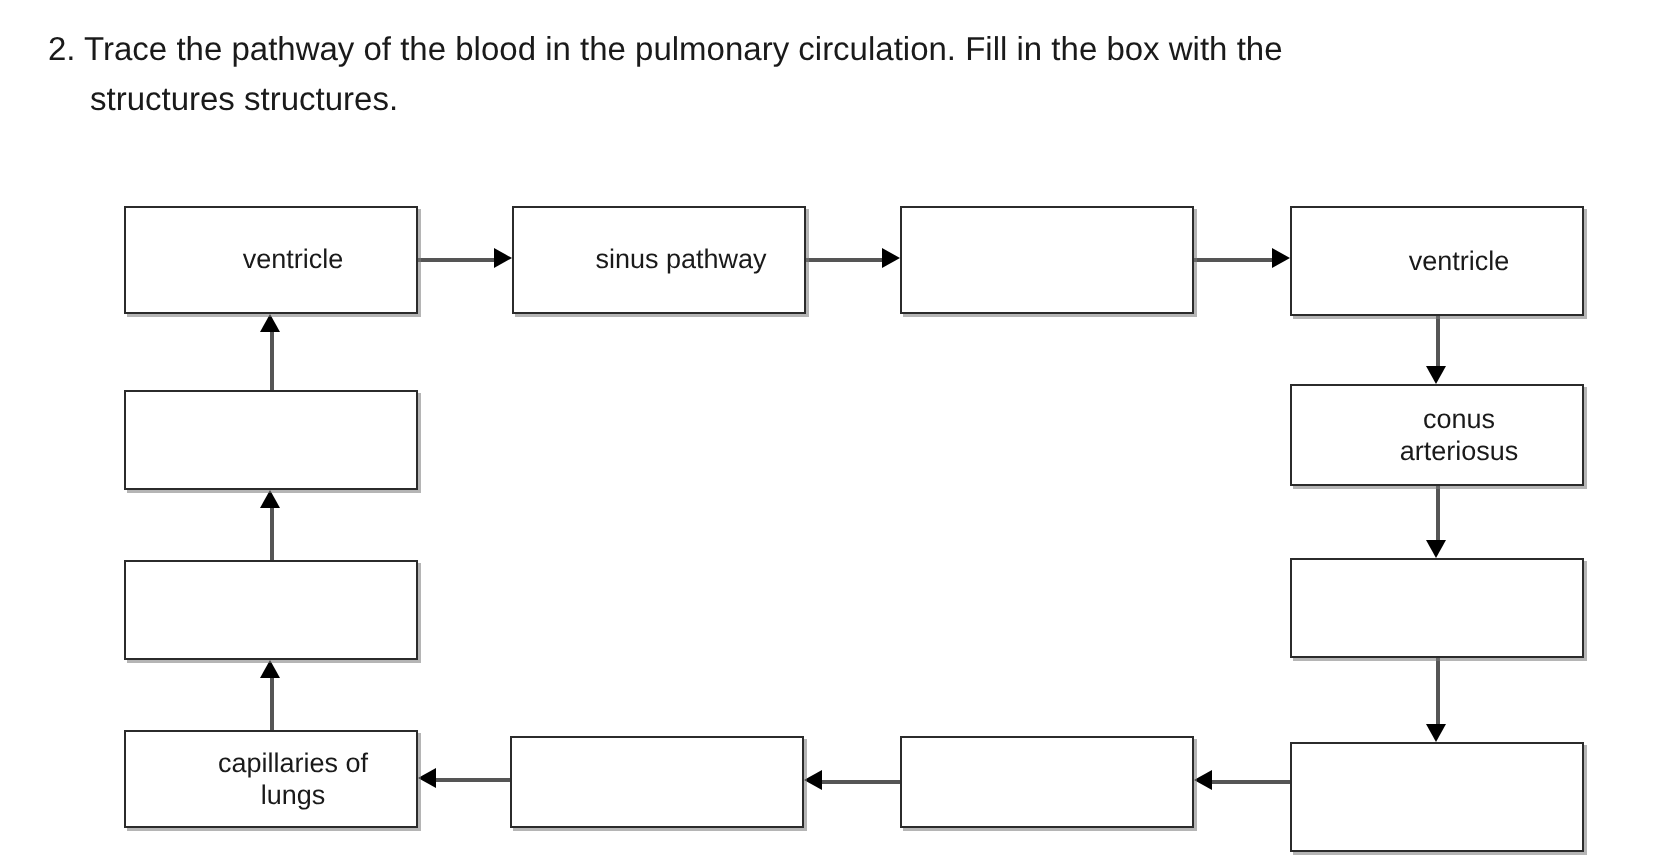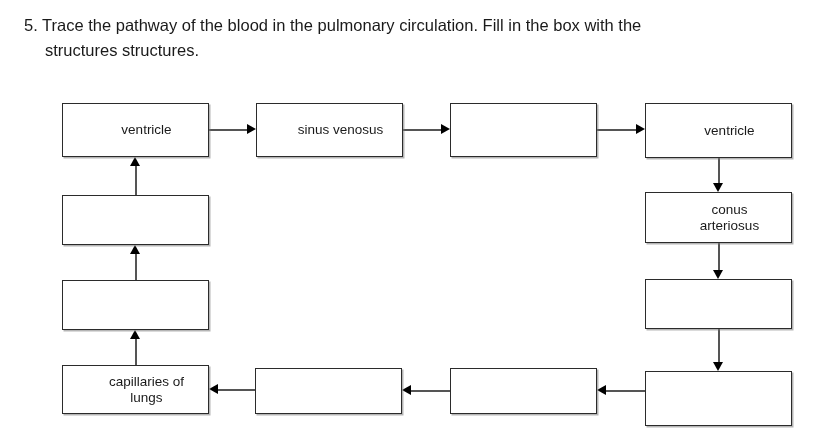--- a/index.html
+++ b/index.html
@@ -92,21 +92,21 @@
   .head-up {
     border-left: 5.5px solid transparent;
     border-right: 5.5px solid transparent;
     border-bottom: 9px solid #000000;
   }
 </style>
 </head>
 <body>
 
 <div id="question-block">
-  <div class="q-line">5. Trace the pathway of the blood in the pulmonary circulation. Fill in the box with the</div>
+  <div class="q-line">2. Trace the pathway of the blood in the pulmonary circulation. Fill in the box with the</div>
   <div class="q-line indent">structures structures.</div>
 </div>
 
 <div id="flowchart">
   <div id="edge-layer">
       <div class="edge-line-h" style="left: 209px; top: 129px; width: 40px;"></div>
       <div class="head head-right" style="left: 247px; top: 124px;"></div>
       <div class="edge-line-h" style="left: 403px; top: 129px; width: 40px;"></div>
       <div class="head head-right" style="left: 441px; top: 124px;"></div>
       <div class="edge-line-h" style="left: 597px; top: 129px; width: 41px;"></div>
@@ -128,21 +128,21 @@
       <div class="edge-line-v" style="left: 135px; top: 252px; height: 28px;"></div>
       <div class="head head-up" style="left: 130px; top: 245px;"></div>
       <div class="edge-line-v" style="left: 135px; top: 164px; height: 31px;"></div>
       <div class="head head-up" style="left: 130px; top: 157px;"></div>
     </div>
   <div id="node-layer">
       <div class="node" style="left: 62px; top: 103px; width: 147px; height: 54px;">
         <div class="node-label">ventricle</div>
       </div>
       <div class="node" style="left: 256px; top: 103px; width: 147px; height: 54px;">
-        <div class="node-label">sinus venosus</div>
+        <div class="node-label">sinus pathway</div>
       </div>
       <div class="node" style="left: 450px; top: 103px; width: 147px; height: 54px;">
         <div class="node-label"></div>
       </div>
       <div class="node" style="left: 645px; top: 103px; width: 147px; height: 55px;">
         <div class="node-label">ventricle</div>
       </div>
       <div class="node" style="left: 645px; top: 192px; width: 147px; height: 51px;">
         <div class="node-label">conus
 arteriosus</div>

